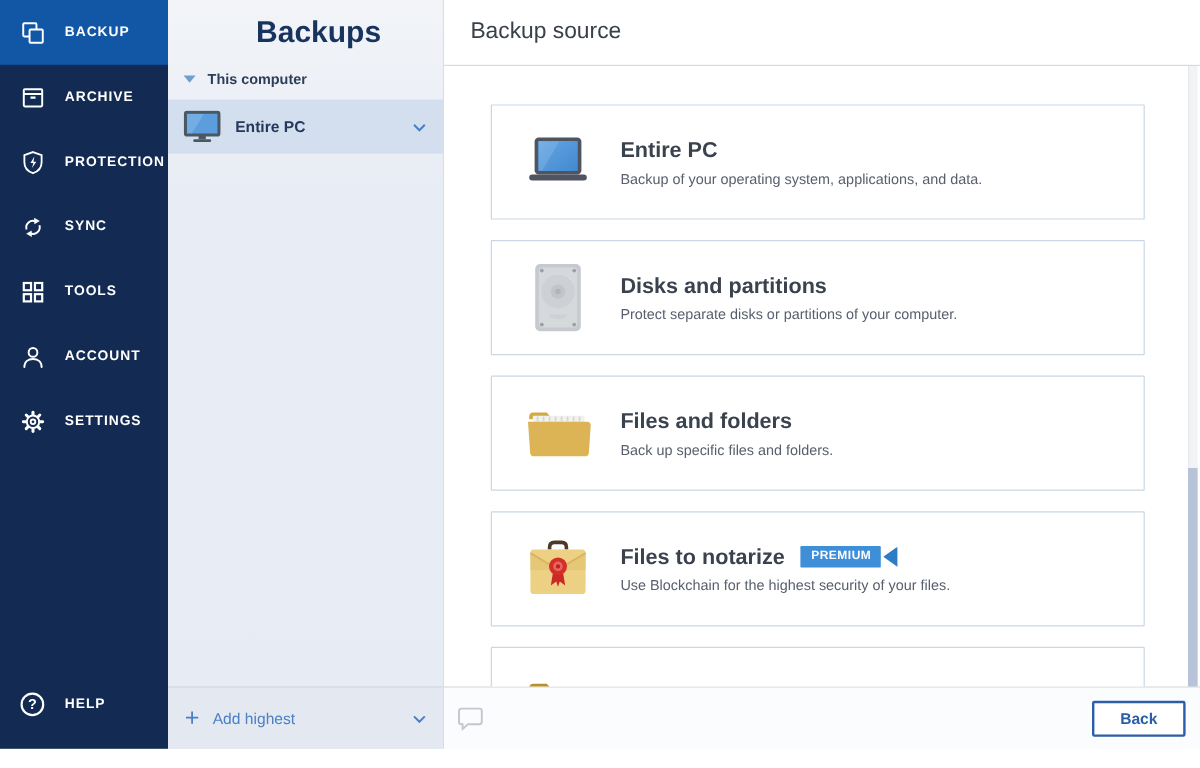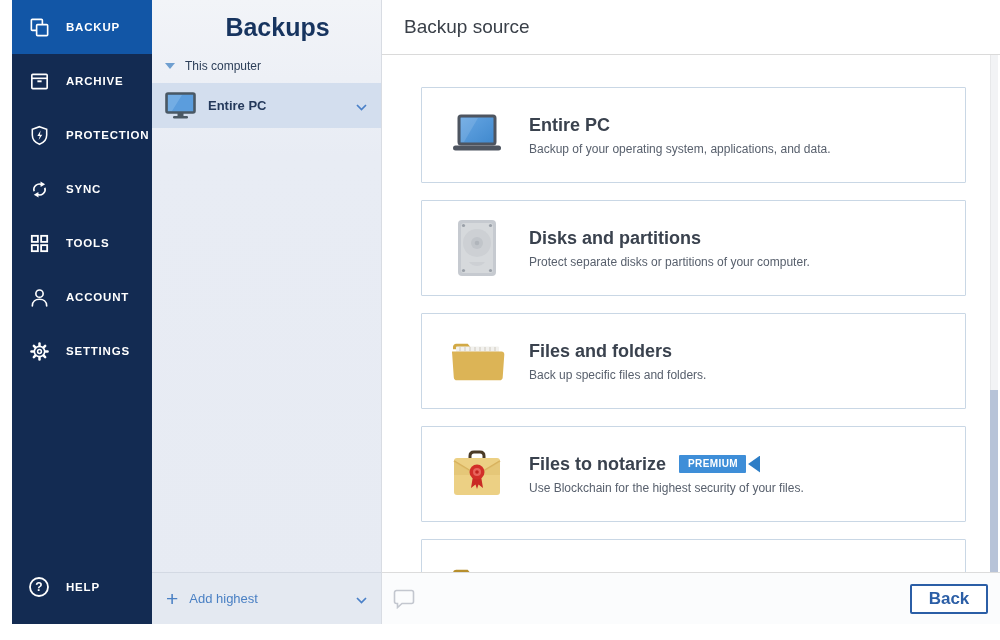--- a/index.html
+++ b/index.html
@@ -1,35 +1,35 @@
 <!DOCTYPE html>
 <html><head>
 <meta charset="utf-8">
 <style>
   * { margin:0; padding:0; box-sizing:border-box; }
   html,body { width:1000px; height:640px; font-family:"Liberation Sans", sans-serif; overflow:hidden; }
-  .app { display:flex; width:1000px; height:624px;padding-left:12px; }
+  .app { display:flex; width:1000px; height:624px; }
 
   
   .sidebar { width:140px; background:#132b52; display:flex; flex-direction:column; flex-shrink:0; }
   .nav-item { height:54px; display:flex; align-items:center; padding-left:14px; cursor:pointer; }
   .nav-item.active { background:#1256a6; }
   .nav-icon { width:26px; height:24px; display:flex; align-items:center; justify-content:center; flex-shrink:0; }
   .nav-label { color:#fff; font-size:11.5px; font-weight:bold; letter-spacing:0.07em; margin-left:14px; }
   .sidebar-help { margin-top:auto; margin-bottom:10px; }
 
   
   .backups-panel { width:230px; flex-shrink:0; display:flex; flex-direction:column;
     background:linear-gradient(#f2f4f8 0%, #e8ecf4 25%, #e7ebf3 100%);
     border-right:1px solid #d8dce3;text-align:center; }
   .panel-title { font-size:25px; font-weight:700; color:#17345f; margin:13px 0 0 22px; }
   .group-row { display:flex; align-items:center; margin:17px 0 0 13px; cursor:pointer; }
   .tri-down { width:0; height:0; border-left:5px solid transparent; border-right:5px solid transparent;
     border-top:6px solid #6f9fd0; margin-right:10px; }
-  .group-label { font-size:12px; font-weight:normal; color:#2c3e58; }
+  .group-label { font-size:12px; font-weight:bold; color:#2c3e58; }
   .backup-row { margin-top:10px; height:45px; background:#d3deee; display:flex; align-items:center;
     padding:0 14px 0 13px; cursor:pointer; }
   .backup-row-label { font-size:13px; font-weight:bold; color:#24395b; margin-left:12px; }
   .chev { margin-left:auto; flex-shrink:0; }
   .panel-body { flex:1; }
   .panel-footer { height:52px; border-top:1px solid #d3d9e3; background:#e4e9f1; display:flex;
     align-items:center; padding:0 14px; cursor:pointer; }
   .plus-glyph { color:#4a80c4; font-size:21px; font-weight:400; line-height:1; margin-right:11px; }
   .add-backup-label { font-size:13px; color:#4a80c4; }
 
@@ -54,21 +54,21 @@
   .badge-arrow { width:12px; height:17px; background:#2d7dc6; margin-left:2px;
     clip-path:polygon(0 50%, 100% 0, 100% 100%); }
 
   .scroll-track { position:absolute; top:0; bottom:0; right:2px; width:8px; background:#f2f3f5;
     border-left:1px solid #e7e8ea; }
   .scroll-thumb { position:absolute; right:2px; width:8px; top:335px; height:196px; background:#b7c3d8; cursor:pointer; }
 
   .main-footer { height:52px; flex-shrink:0; border-top:1px solid #dcdcdc; background:#fbfcfd;
     display:flex; align-items:center; justify-content:space-between; padding:0 12px 0 9px; }
   .back-btn { width:78px; height:30px; background:#fff; border:2px solid #2b5ea6; border-radius:2px;
-    color:#2b5ea6; font-size:17px; font-weight:bold; font-family:"Liberation Sans", sans-serif; cursor:pointer; }
+    color:#2b5ea6; font-size:13px; font-weight:bold; font-family:"Liberation Sans", sans-serif; cursor:pointer; }
   .comment-btn { background:none; border:none; cursor:pointer; padding:2px; display:flex; }
 </style>
 </head>
 <body>
 
 <div class="app">
 
   <aside class="sidebar">
 
     <div class="nav-item active">

